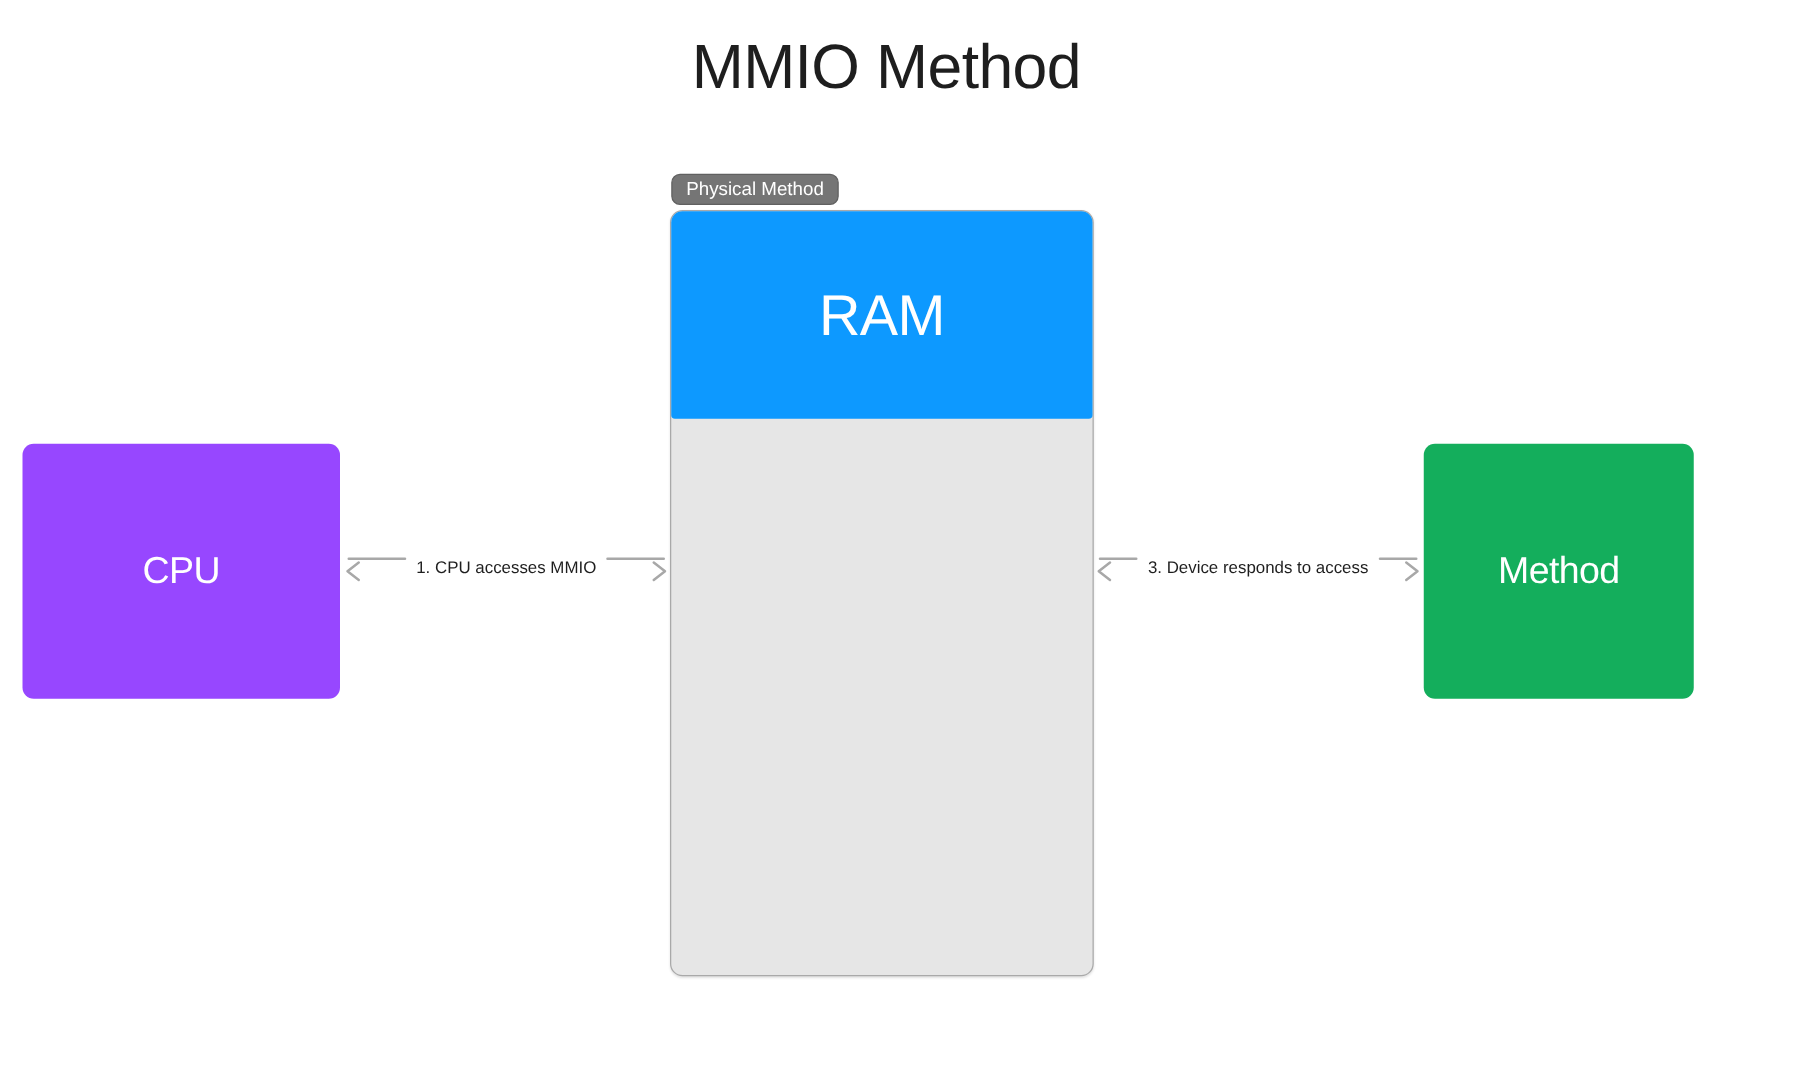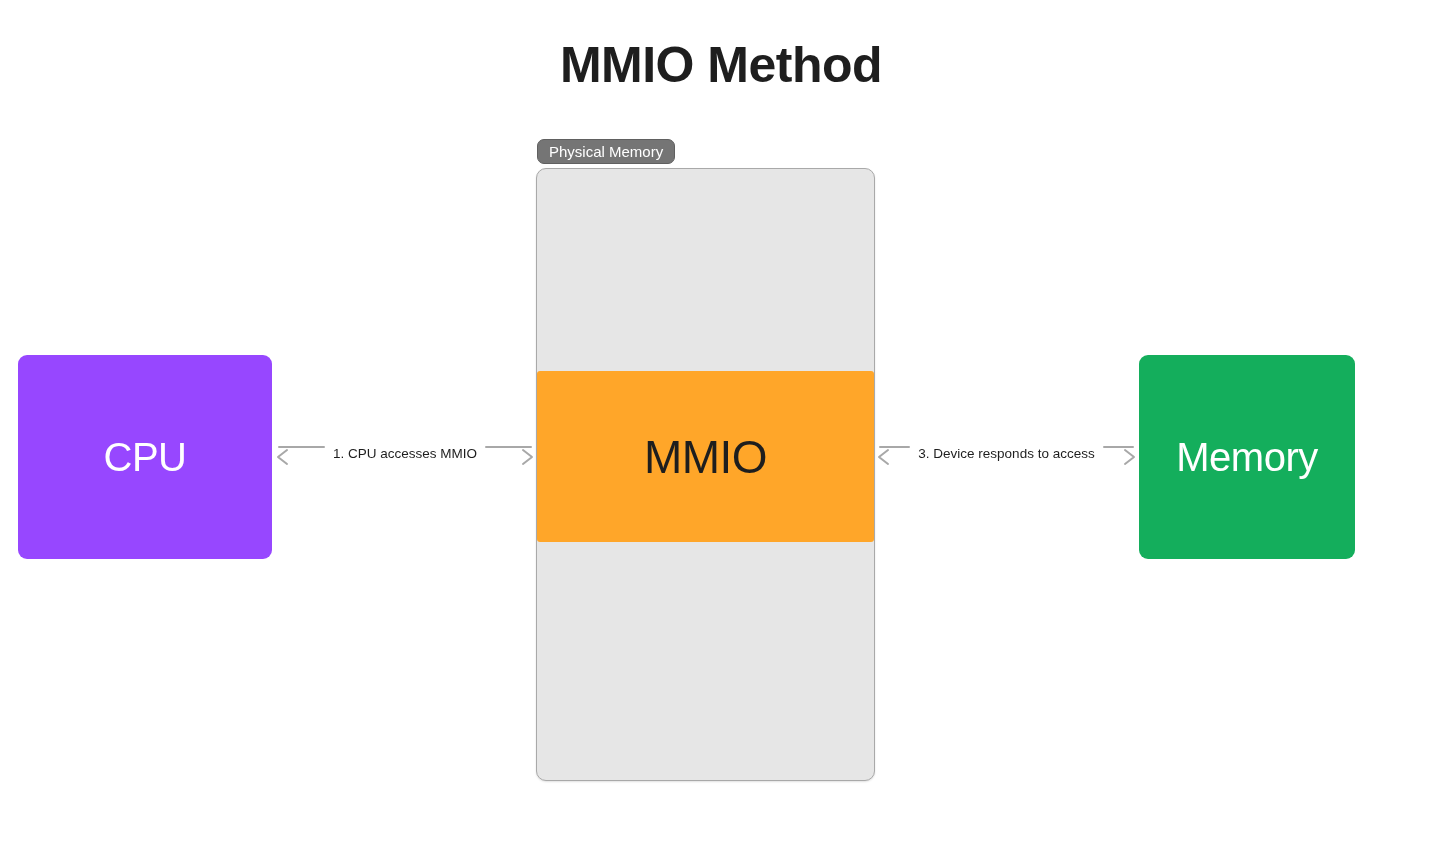--- a/index.html
+++ b/index.html
@@ -19,23 +19,23 @@
     width:1440px;height:854px;
     background:#ffffff;
     font-family:"Liberation Sans", sans-serif;
     position:relative;
     overflow:hidden;
   }
   .page-title{
     position:absolute;
     top:24px;left:709px;
     transform:translateX(-50%);
-    margin:12px;
+    margin:0;
     font-size:50px;
-    font-weight:700;
+    font-weight:400;
     letter-spacing:-0.5px;
     color:var(--text-dark);
     white-space:nowrap;
   }
   .badge{
     position:absolute;
     left:537px;top:139px;
     height:25px;
     padding:0 11px;
     background:var(--badge-gray);
@@ -77,21 +77,21 @@
     border-radius:3px;
     color:var(--text-dark);
   }
   .node{
     position:absolute;
     display:flex;
     align-items:center;
     justify-content:center;
     border-radius:9px;
     color:#ffffff;
-    font-size:40px;
+    font-size:30px;
     font-weight:500;
     letter-spacing:-0.5px;
   }
   .node.cpu{
     left:18px;top:355px;
     width:254px;height:204px;
     background:var(--cpu-purple);
   }
   .node.device{
     left:1139px;top:355px;
@@ -122,34 +122,34 @@
     white-space:nowrap;
   }
 </style>
 </head>
 <body>
 
 <main>
 
   <h1 class="page-title">MMIO Method</h1>
 
-  <div class="badge">Physical Memory</div>
+  <div class="badge">Physical Method</div>
 
   <section class="memory-column">
-    <div class="mem-block mmio">
-      <span>MMIO</span>
+    <div class="mem-block ram">
+      <span>RAM</span>
     </div>
   </section>
 
   <div class="node cpu">
     <span>CPU</span>
   </div>
 
   <div class="node device">
-    <span>Memory</span>
+    <span>Method</span>
   </div>
 
   <div class="arrow arrow-1">
     <svg class="head" width="14" height="22" viewBox="0 0 14 22">
       <path d="M12 4 L3 11 L12 18" fill="none" stroke="#A8A8A8" stroke-width="2" stroke-linecap="round" stroke-linejoin="round"></path>
     </svg>
     <div class="shaft left-shaft"></div>
     <span class="arrow-label">1. CPU accesses MMIO</span>
     <div class="shaft right-shaft"></div>
     <svg class="head" width="14" height="22" viewBox="0 0 14 22">

